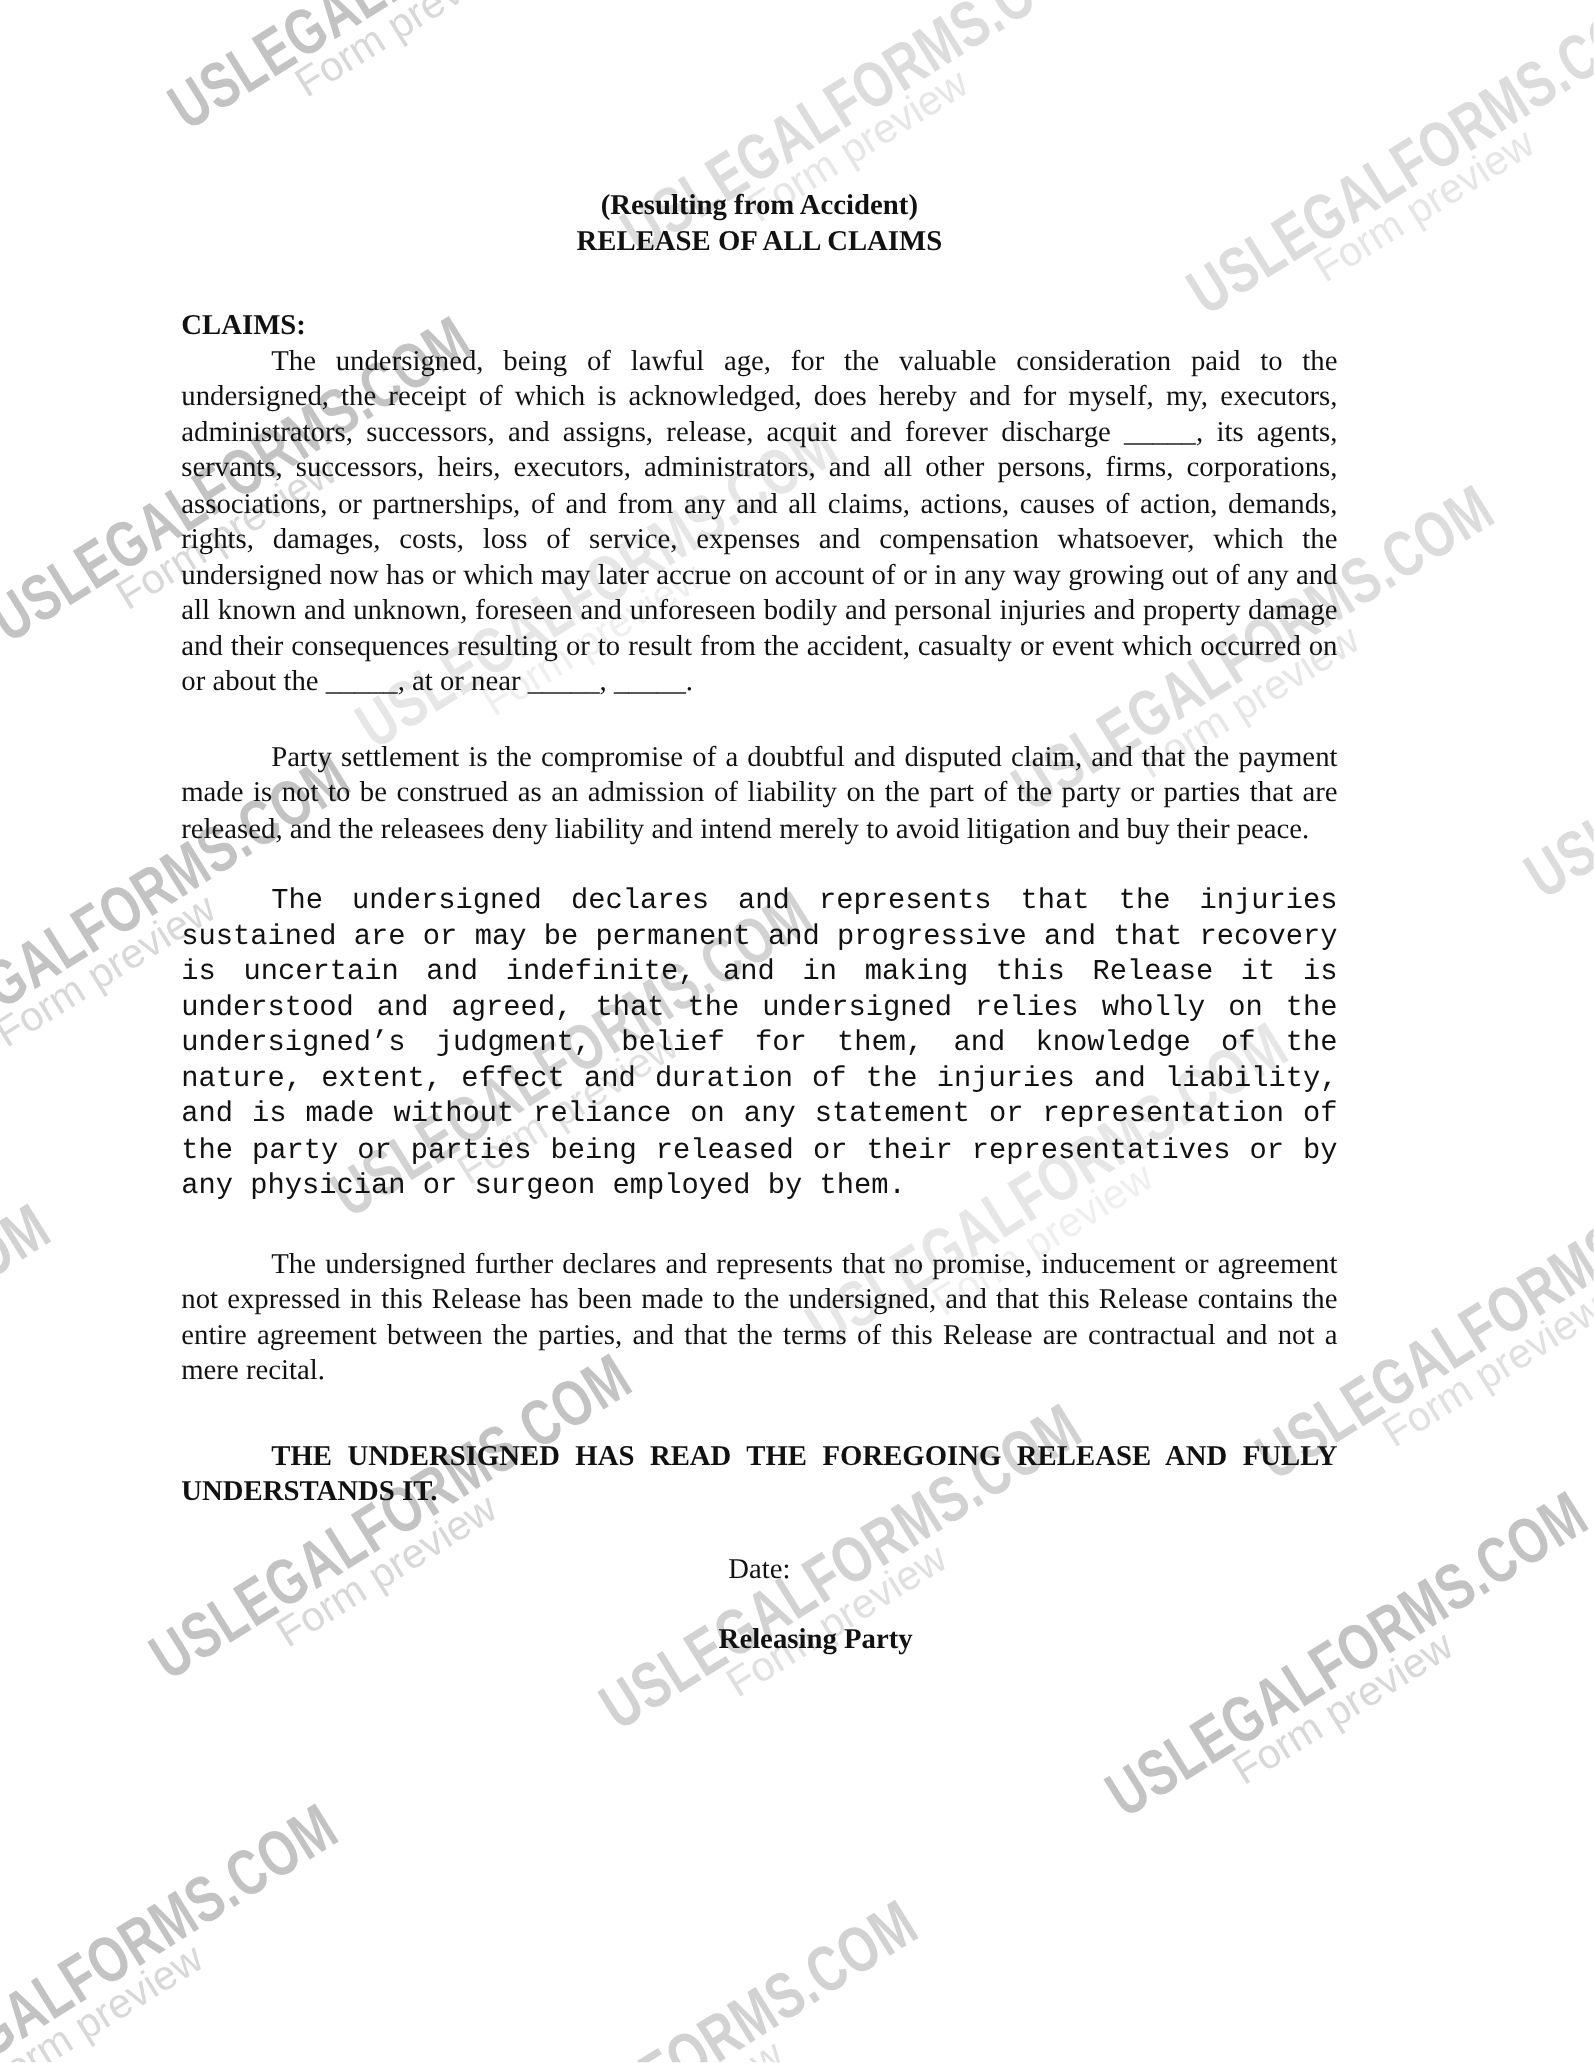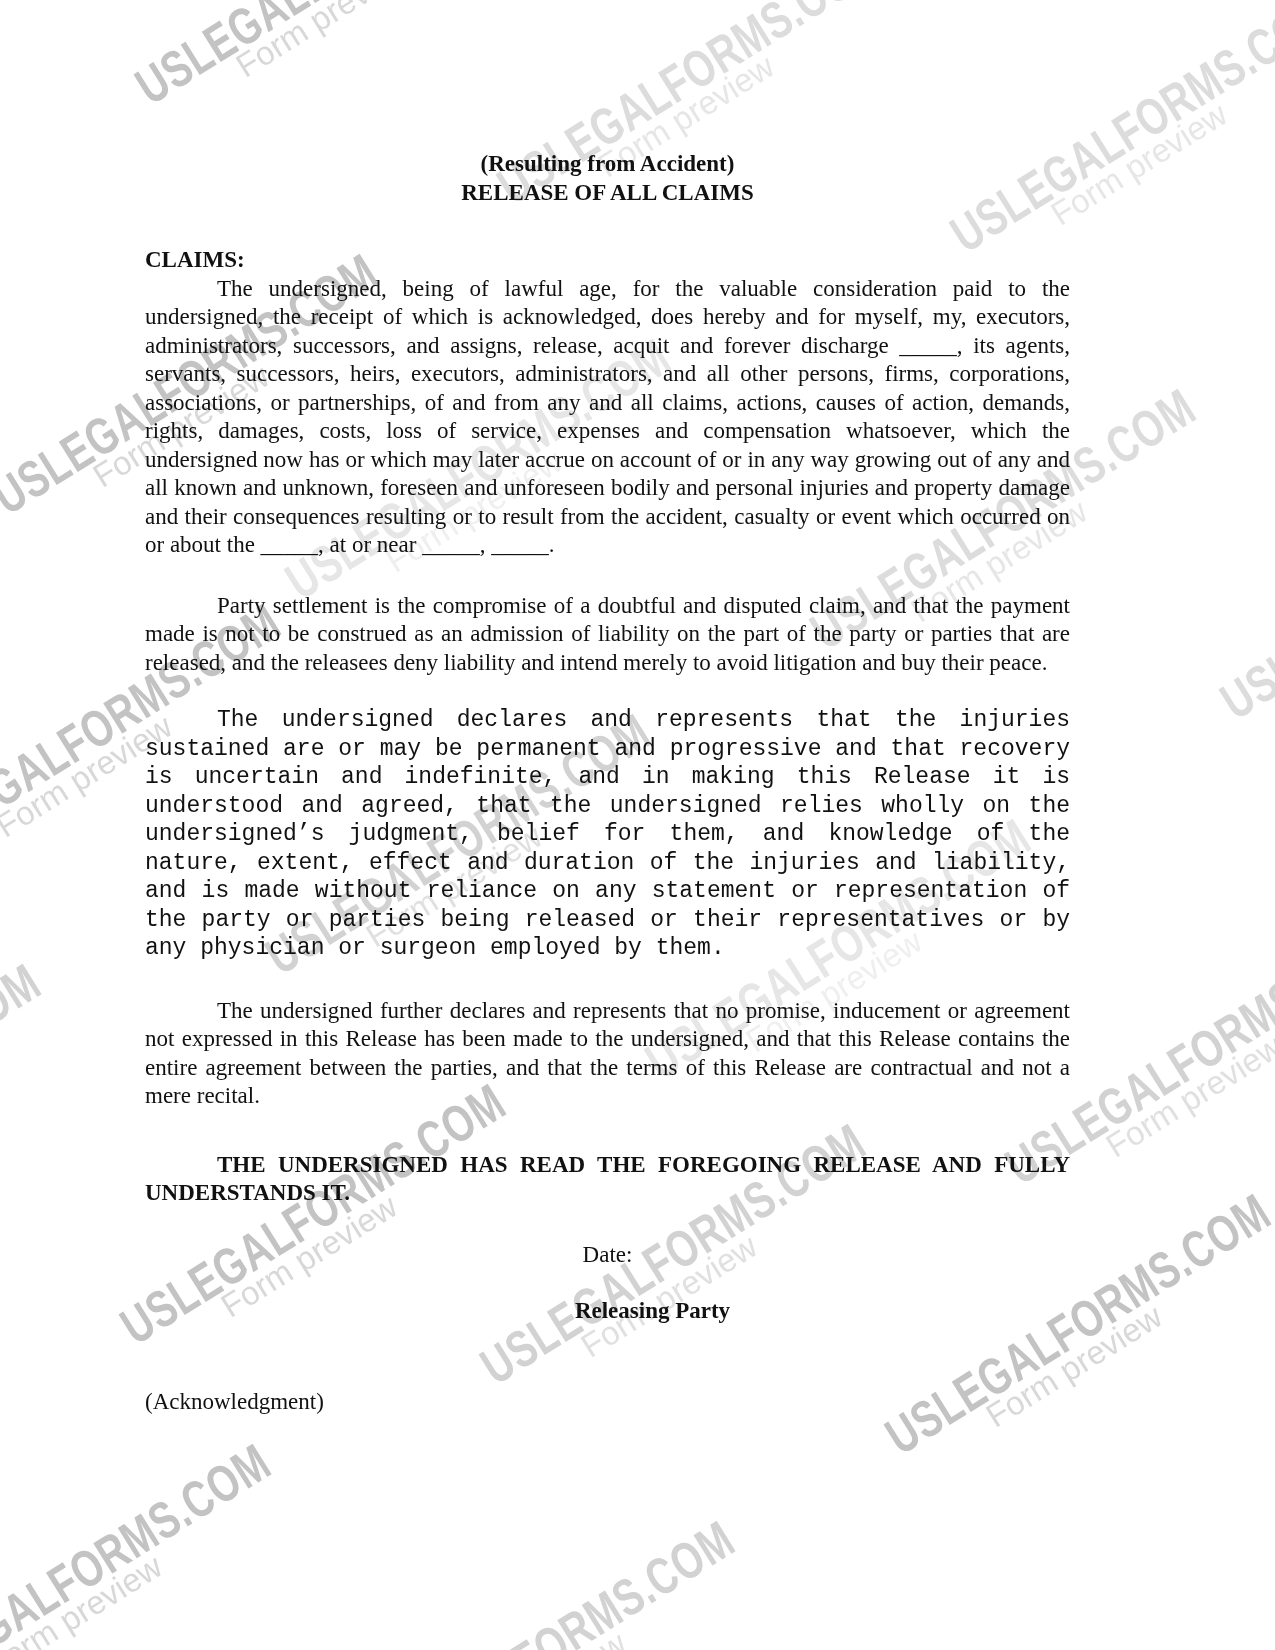--- a/index.html
+++ b/index.html
@@ -119,15 +119,14 @@
     <p class="body-par p3">The undersigned declares and represents that the injuries sustained are or may be permanent and progressive and that recovery is uncertain and indefinite, and in making this Release it is understood and agreed, that the undersigned relies wholly on the undersigned’s judgment, belief for them, and knowledge of the nature, extent, effect and duration of the injuries and liability, and is made without reliance on any statement or representation of the party or parties being released or their representatives or by any physician or surgeon employed by them.</p>
 
     <p class="body-par p4">The undersigned further declares and represents that no promise, inducement or agreement not expressed in this Release has been made to the undersigned, and that this Release contains the entire agreement between the parties, and that the terms of this Release are contractual and not a mere recital.</p>
 
     <p class="emph">THE UNDERSIGNED HAS READ THE FOREGOING RELEASE AND FULLY UNDERSTANDS IT.</p>
 
     <p class="date-line">Date:</p>
 
     <p class="releasing-party">Releasing Party</p>
 
-    <p class="acknowledgment">(Acknowledgment)</p>
   </div>
 </div>
 
 </body></html>

